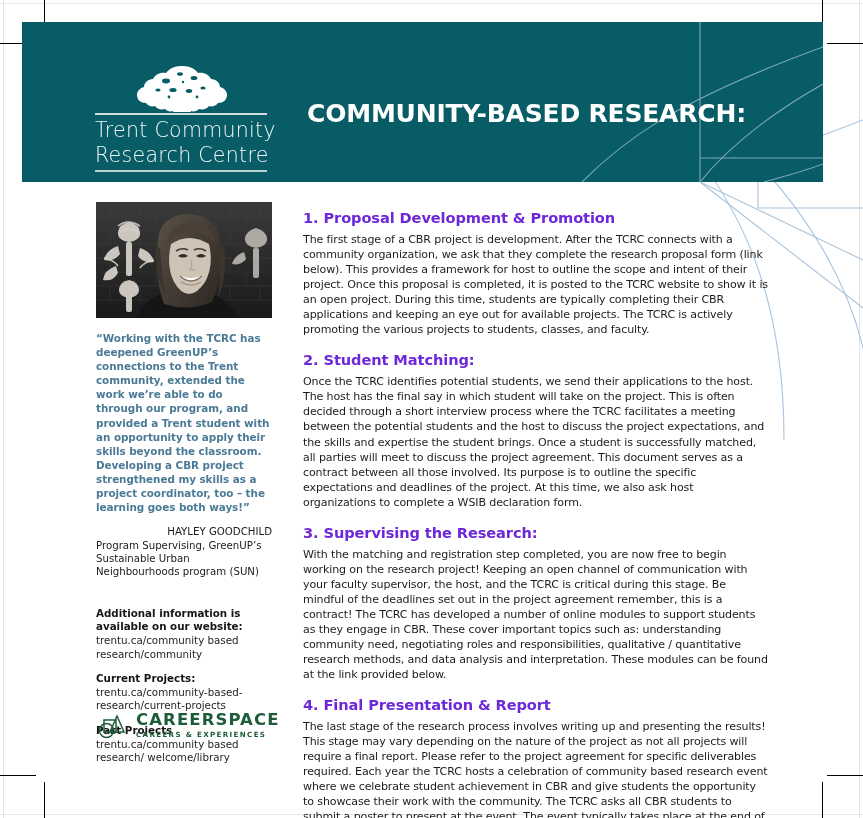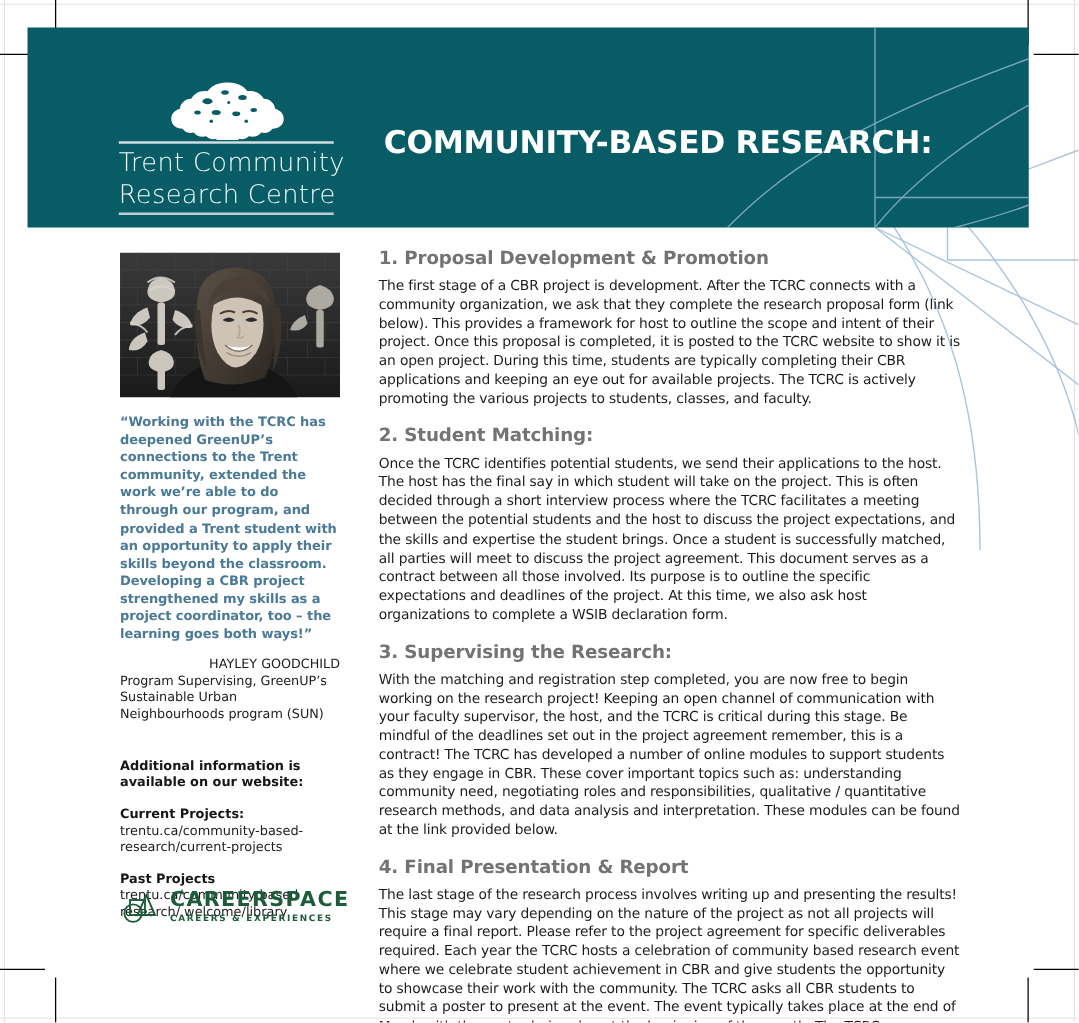--- a/index.html
+++ b/index.html
@@ -172,22 +172,22 @@
     left: 303px;
     top: 196px;
     width: 466px;
   }
   .sec { margin-bottom: 14px; }
   .sec:last-child { margin-bottom: 0; }
   .sec-title {
     font-family: "DejaVu Sans", sans-serif;
     font-size: 14.6px;
     font-weight: bold;
-    color: #737373;
-    margin: 2px 0 6px 0;
+    color: #6d28d9;
+    margin: 13px 0 6px 0;
     letter-spacing: -0.1px;
   }
   .sec-body {
     font-family: "DejaVu Sans", sans-serif;
     font-size: 11.05px;
     line-height: 15.05px;
     color: #1c1c1c;
     margin: 0;
     text-align: left;
     letter-spacing: -0.12px;
@@ -356,20 +356,21 @@
     <p class="quote">“Working with the TCRC has deepened GreenUP’s connections to the Trent community, extended the work we’re able to do through our program, and provided a Trent student with an opportunity to apply their skills beyond the classroom. Developing a CBR project strengthened my skills as a project coordinator, too – the learning goes both ways!”</p>
 
     <p class="attrib">
       <span class="attrib-name">HAYLEY GOODCHILD</span>
       <span>Program Supervising, GreenUP’s Sustainable Urban Neighbourhoods program (SUN)</span>
     </p>
 
     <div class="links-block">
       <div class="link-group">
         <p class="link-head">Additional information is available on our website:</p>
+        <p class="link-url">trentu.ca/community based research/community</p>
       </div>
       <div class="link-group">
         <p class="link-head">Current Projects:</p>
         <p class="link-url">trentu.ca/community-based-research/current-projects</p>
       </div>
       <div class="link-group">
         <p class="link-head">Past Projects</p>
         <p class="link-url">trentu.ca/community based research/ welcome/library</p>
       </div>
     </div>

